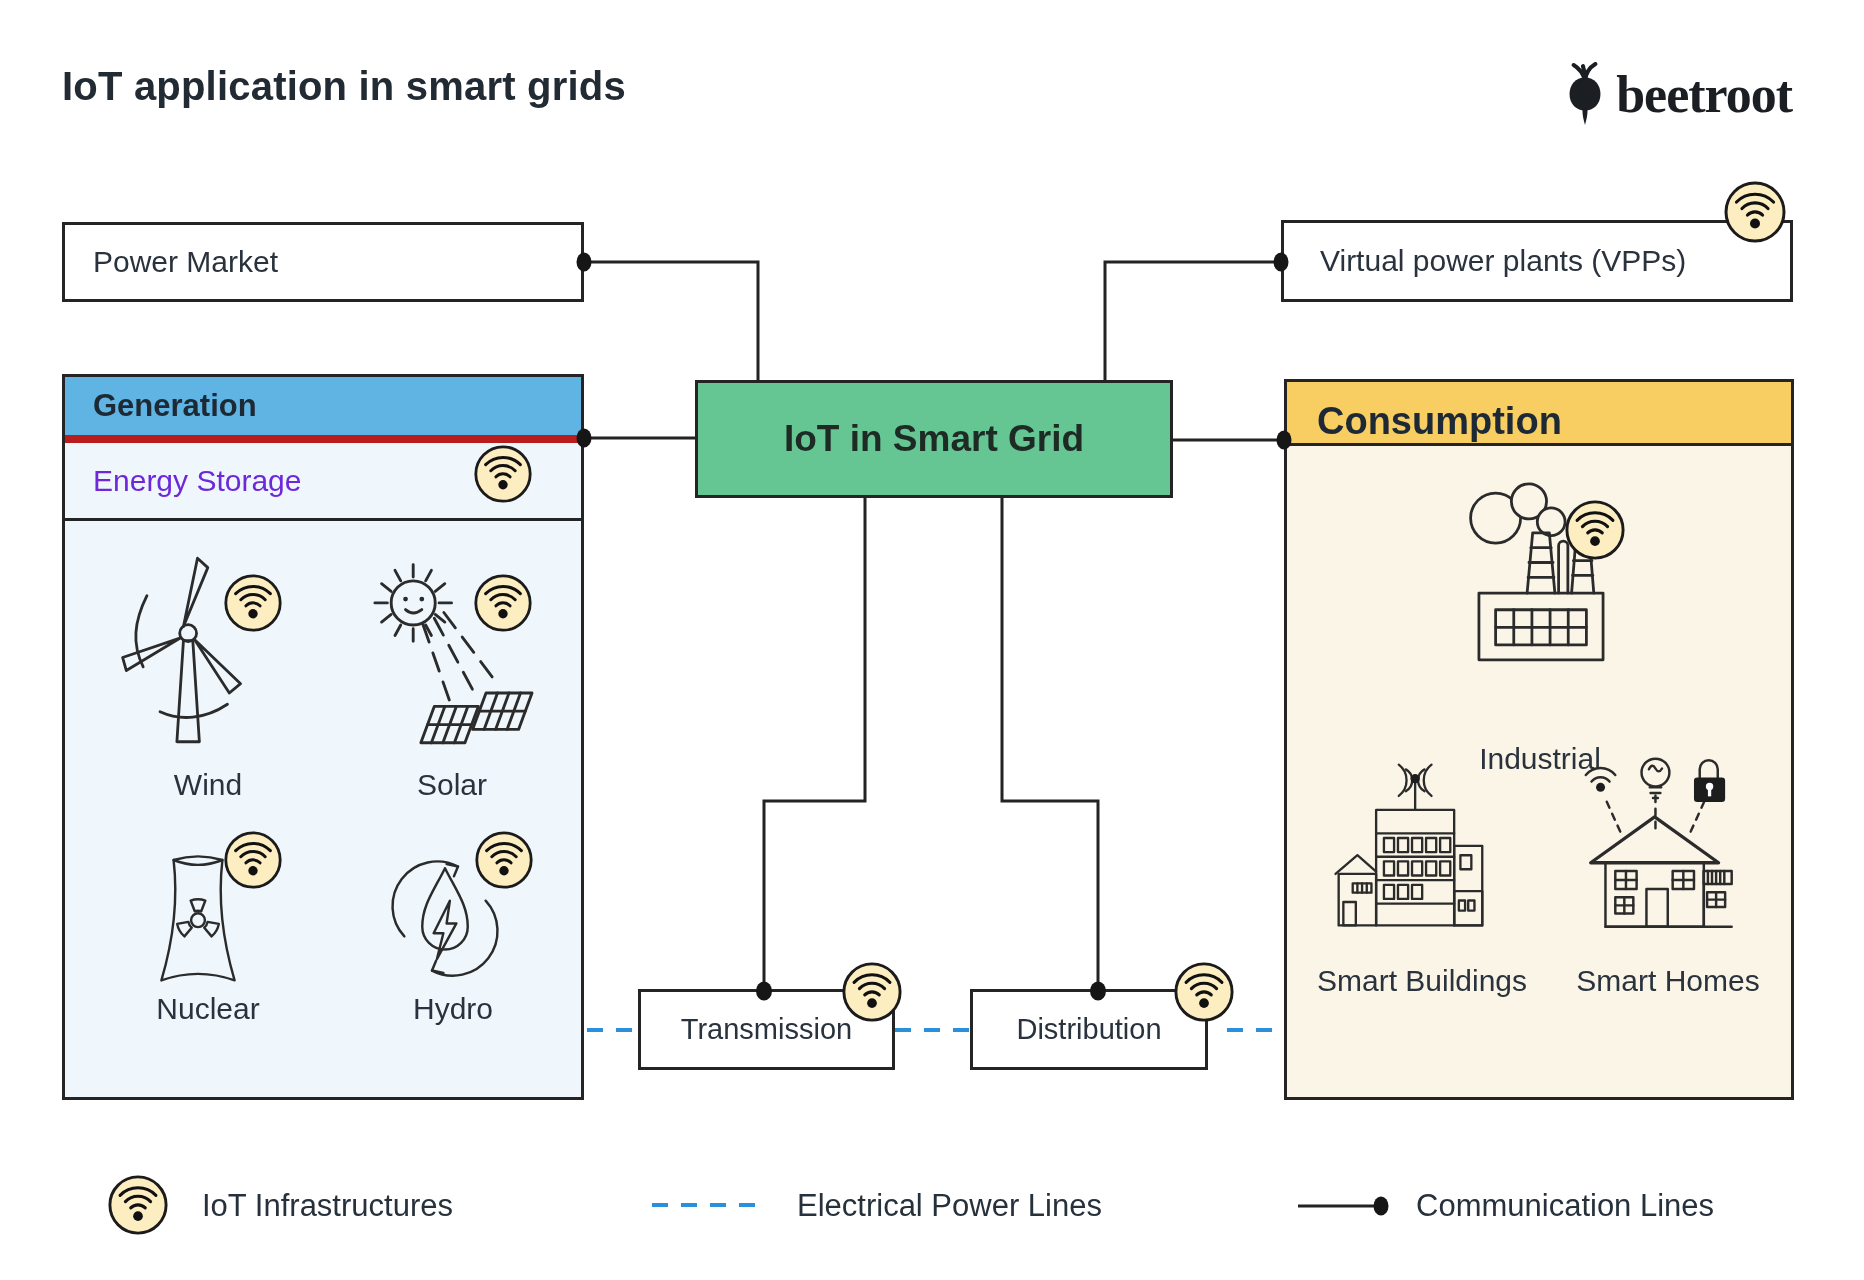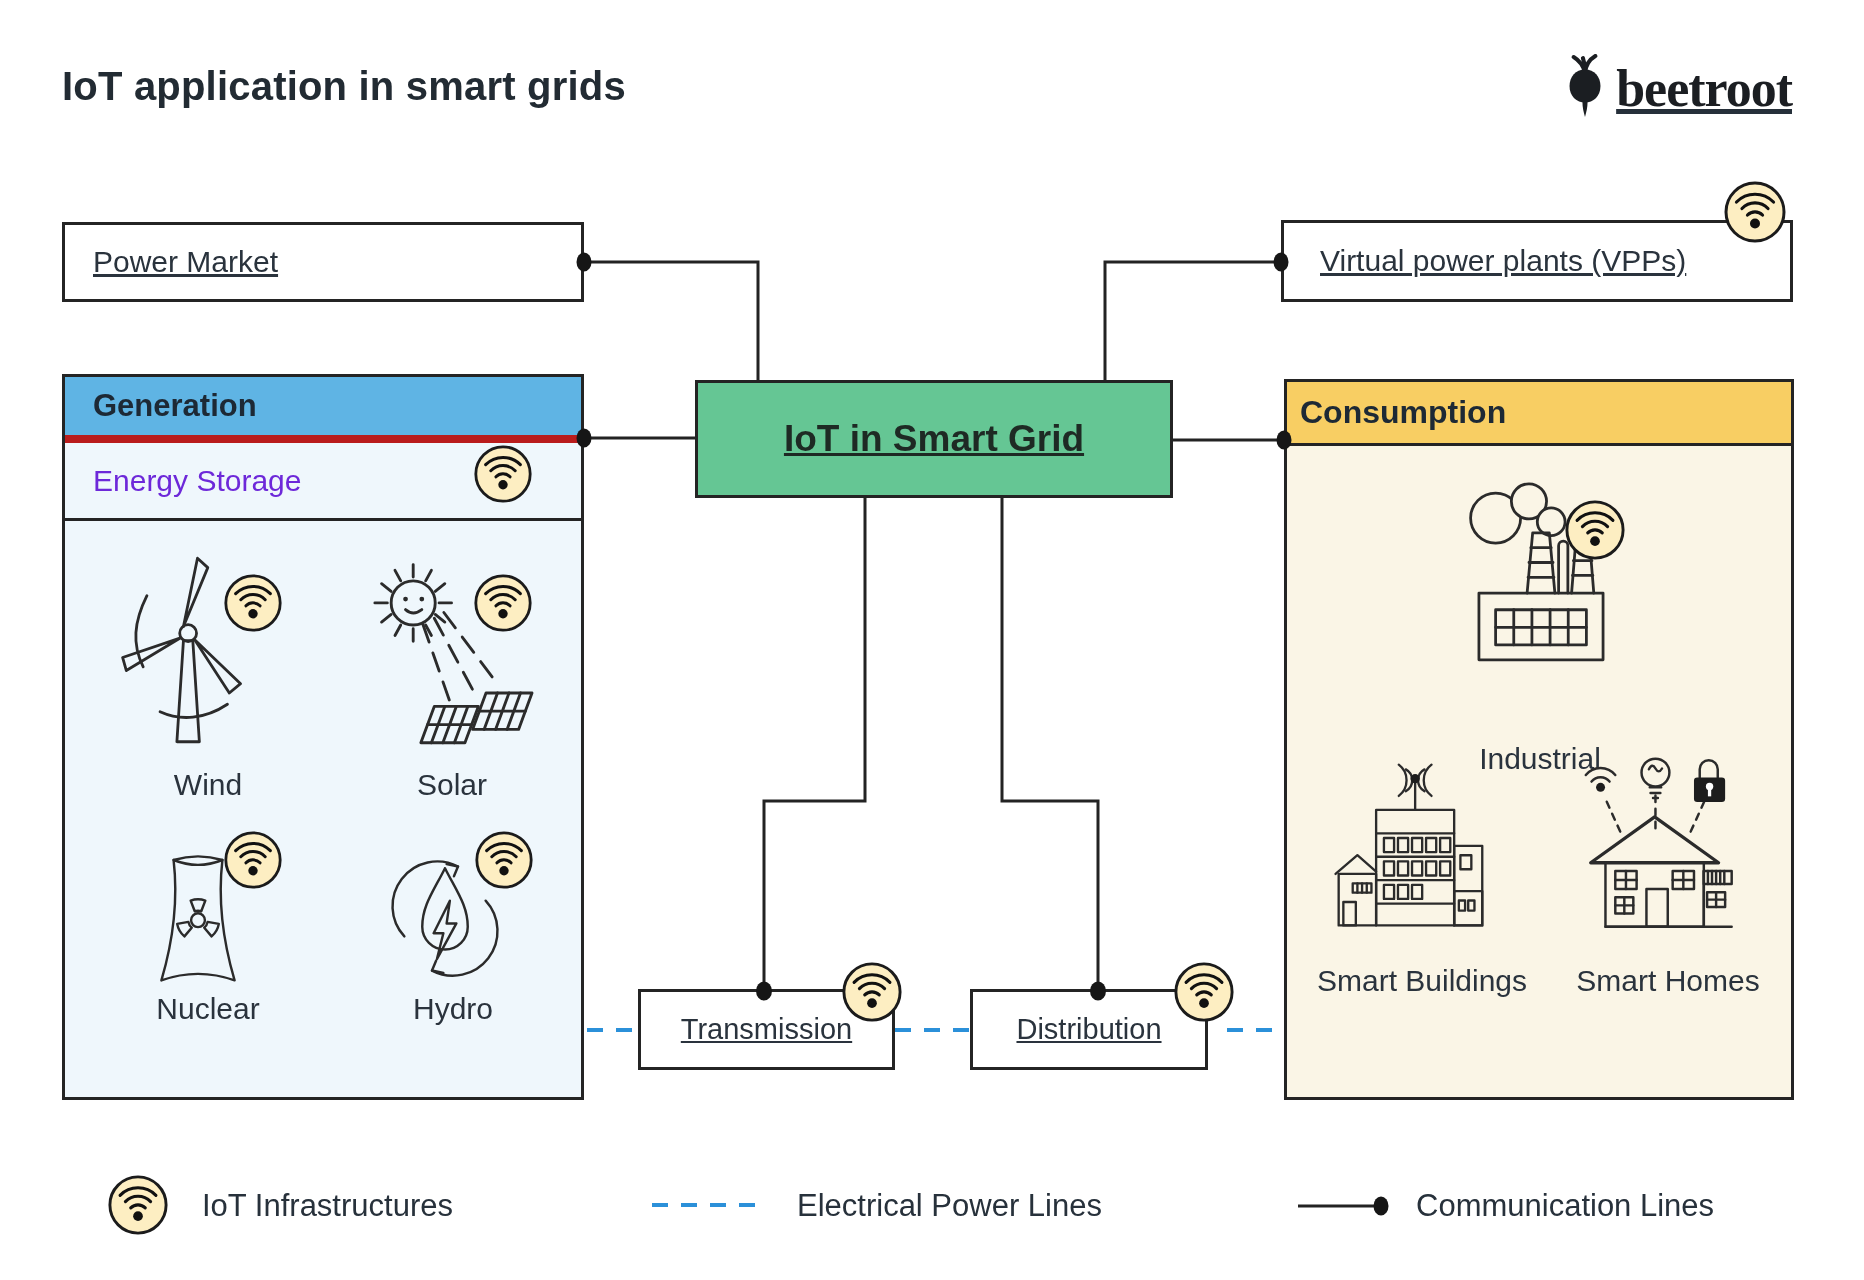--- a/index.html
+++ b/index.html
@@ -2,41 +2,41 @@
 <html style="--generation-header: #5fb4e4; --generation-body: #eff7fc; --consumption-header: #f8ce63; --consumption-body: #faf5e6; --hub-green: #65c694; --wifi-fill: #fdeec2; --power-line-blue: #2b90d9; --line-dark: #232323;"><head>
 <meta charset="utf-8">
 <style>
   html,body{margin:0;padding:0;background:#ffffff;}
   .canvas{position:relative;width:1864px;height:1280px;background:#ffffff;
           font-family:"Liberation Sans",sans-serif;color:#26303a;overflow:hidden;}
   .layer{position:absolute;left:0;top:0;width:1864px;height:1280px;pointer-events:none;}
 
   .title{position:absolute;left:62px;top:64px;font-size:40px;font-weight:700;color:#222b33;letter-spacing:.2px;}
 
-  .brand{position:absolute;right:72px;top:54px;display:flex;align-items:flex-end;gap:10px;text-decoration:underline;}
+  .brand{position:absolute;right:72px;top:62px;display:flex;align-items:center;gap:10px;}
   .brand-text{font-family:"Liberation Serif",serif;font-weight:700;font-size:52px;color:#1b1e22;letter-spacing:-1px;}
 
   .node{position:absolute;background:#ffffff;border:3px solid #242424;box-sizing:border-box;
-        display:flex;align-items:center;font-size:30px;color:#2a333d;text-decoration:underline;}
+        display:flex;align-items:center;font-size:30px;color:#2a333d;}
   #power-market{left:62px;top:222px;width:522px;height:80px;padding-left:28px;}
   #vpps{left:1281px;top:220px;width:512px;height:82px;padding-left:36px;}
   #hub{left:695px;top:380px;width:478px;height:118px;background:var(--hub-green,#65c694);
        justify-content:center;font-size:37px;font-weight:600;color:#1e2a24;}
   #transmission{left:638px;top:989px;width:257px;height:81px;justify-content:center;font-size:29px;text-align:right;}
   #distribution{left:970px;top:989px;width:238px;height:81px;justify-content:center;font-size:29px;}
 
   .panel{position:absolute;border:3px solid #242424;box-sizing:border-box;}
   #generation{left:62px;top:374px;width:522px;height:726px;background:var(--generation-body,#eff7fc);}
   #generation .panel-header{height:58px;background:var(--generation-header,#5fb4e4);border-bottom:8px solid #b91c1c;
        display:flex;align-items:center;padding-left:28px;font-size:31px;font-weight:600;color:#1d2935;}
   #generation .storage-row{height:75px;border-bottom:3px solid #242424;display:flex;align-items:center;
        padding-left:28px;font-size:30px;color:#6d28d9;}
   #consumption{left:1284px;top:379px;width:510px;height:721px;background:var(--consumption-body,#faf5e6);}
   #consumption .panel-header{height:61px;background:var(--consumption-header,#f8ce63);border-bottom:3px solid #242424;
-       display:flex;align-items:center;padding-left:13px;font-size:32px;font-weight:600;color:#1d2935;}
+       display:flex;align-items:flex-end;padding-left:30px;font-size:38px;font-weight:600;color:#1d2935;}
 
   .icon-abs{position:absolute;}
   .cell-label{position:absolute;text-align:center;font-size:30px;color:#2a333d;line-height:48px;}
   .legend-label{position:absolute;font-size:31px;color:#27313b;top:1188px;}
   .wifi-badge{position:absolute;}
   .lineart{stroke:#2b2b2b;stroke-width:3;fill:none;stroke-linecap:round;stroke-linejoin:round;}
 </style>
 </head>
 <body>
 

